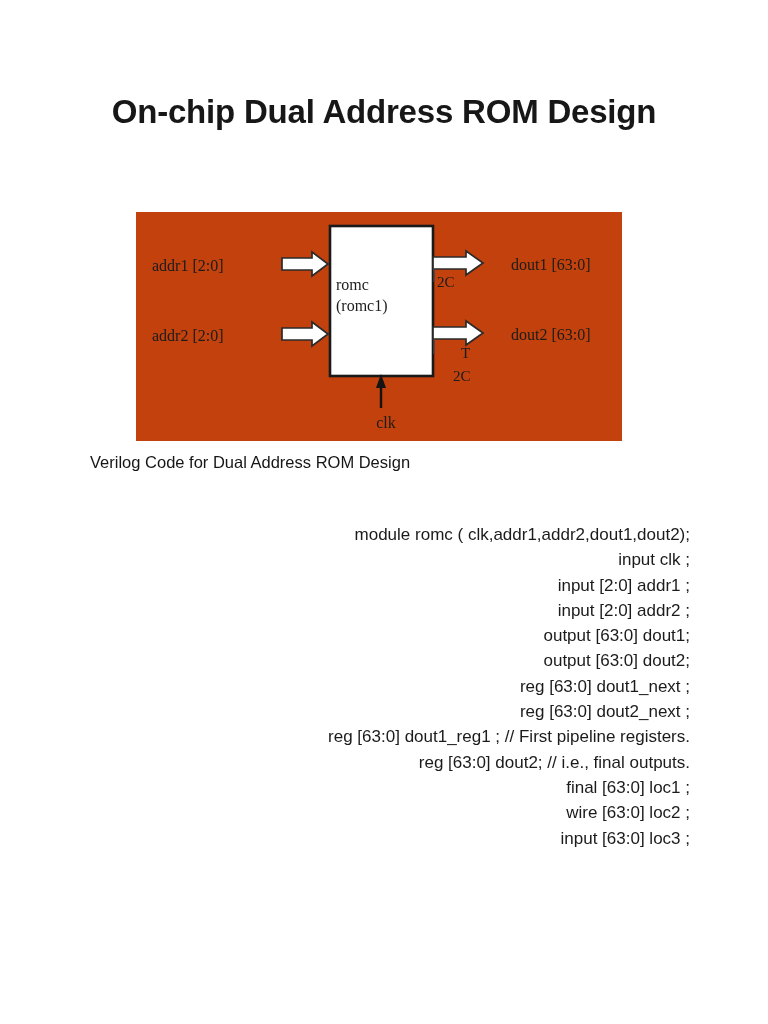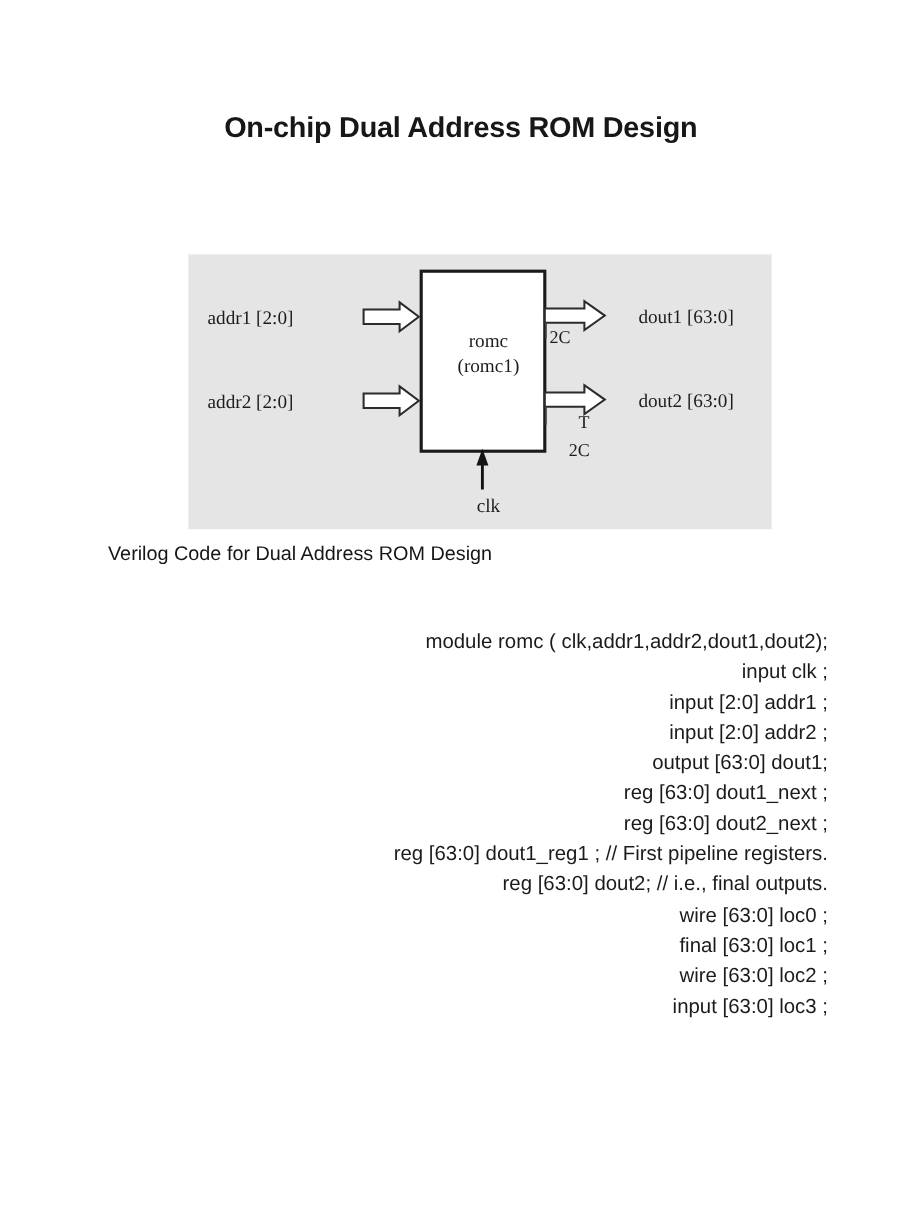--- a/index.html
+++ b/index.html
@@ -17,34 +17,34 @@
   }
 
   
   #doc-title {
     position: absolute;
     left: 0;
     top: 93px;
     width: 768px;
     text-align: center;
     font-family: "Liberation Sans", sans-serif;
-    font-size: 24px;
+    font-size: 33px;
     font-weight: bold;
     letter-spacing: -0.2px;
     color: #171717;
   }
 
   
   #figure {
     position: absolute;
-    left: 157px;
+    left: 136px;
     top: 212px;
     width: 486px;
     height: 229px;
-    background: #e5e5e5;
+    background: #c2410c;
   }
   #figure .fig-svg {
     position: absolute;
     left: 0;
     top: 0;
   }
   .fig-label {
     position: absolute;
     font-family: "Liberation Serif", serif;
     font-size: 16px;
@@ -52,21 +52,21 @@
     white-space: nowrap;
   }
   .fig-label.small {
     font-size: 15px;
     text-align: right;
   }
   #lbl-addr1 { left: 16px;  top: 45px; }
   #lbl-addr2 { left: 16px;  top: 115px; }
   #lbl-dout1 { left: 375px; top: 44px; }
   #lbl-dout2 { left: 375px; top: 114px; }
-  #lbl-romc  { left: 200px; top: 62px;  width: 100px; text-align: center; line-height: 21px; }
+  #lbl-romc  { left: 200px; top: 62px;  width: 100px; text-align: left; line-height: 21px; }
   #lbl-clk   { left: 230px; top: 202px; width: 40px; text-align: center; }
   #lbl-2c-top  { left: 301px; top: 62px; }
   #lbl-t       { left: 325px; top: 133px; }
   #lbl-2c-bot  { left: 317px; top: 156px; }
 
   
   #section-heading {
     position: absolute;
     left: 90px;
     top: 453px;
@@ -139,21 +139,21 @@
 </div>
 
 <div id="section-heading">Verilog Code for Dual Address ROM Design</div>
 
 <div id="code-block">
     <div class="code-line">module romc ( clk,addr1,addr2,dout1,dout2);</div>
     <div class="code-line">input clk ;</div>
     <div class="code-line">input [2:0] addr1 ;</div>
     <div class="code-line">input [2:0] addr2 ;</div>
     <div class="code-line">output [63:0] dout1;</div>
+    <div class="code-line">output [63:0] dout2;</div>
     <div class="code-line">reg [63:0] dout1_next ;</div>
     <div class="code-line">reg [63:0] dout2_next ;</div>
     <div class="code-line">reg [63:0] dout1_reg1 ; // First pipeline registers.</div>
     <div class="code-line">reg [63:0] dout2; // i.e., final outputs.</div>
-    <div class="code-line">wire [63:0] loc0 ;</div>
     <div class="code-line">final [63:0] loc1 ;</div>
     <div class="code-line">wire [63:0] loc2 ;</div>
     <div class="code-line">input [63:0] loc3 ;</div>
   </div>
 
 </body></html>

